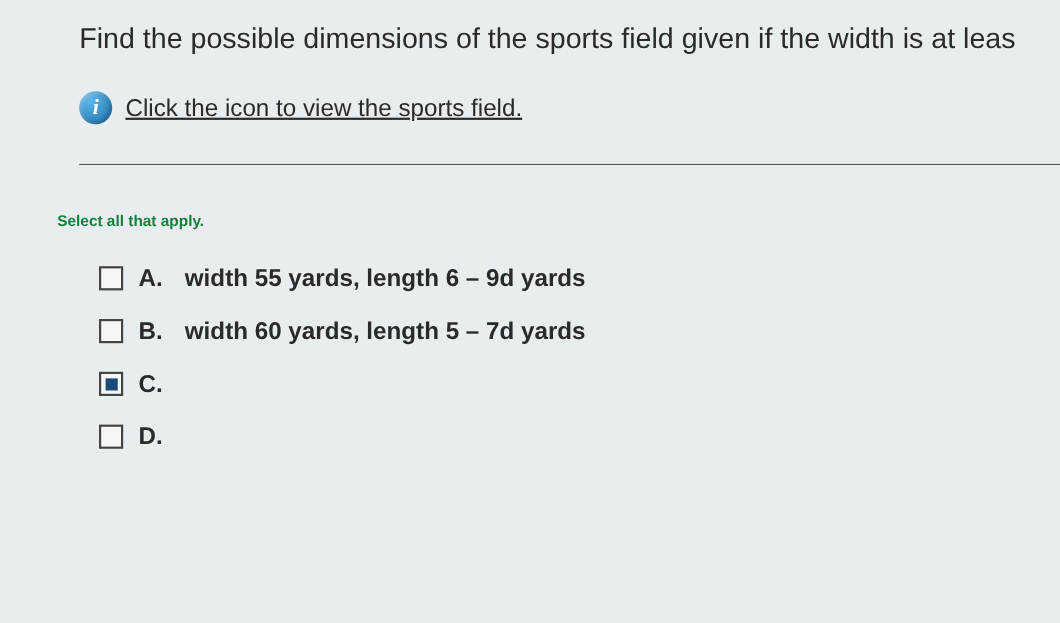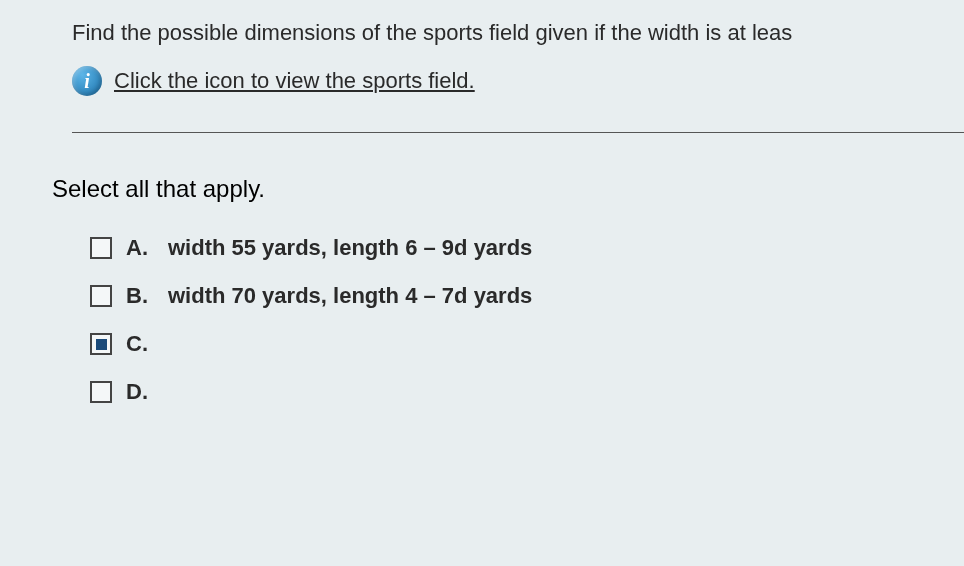--- a/index.html
+++ b/index.html
@@ -11,23 +11,23 @@
       width: 964px;
       height: 566px;
       background: #e8eef0;
       font-family: Arial, Helvetica, sans-serif;
       font-size: 22px;
       color: #2a2a2a;
       padding: 20px 0 0 72px;
       overflow: hidden;
     }
     .question-text {
-      font-size: 22px;
+      font-size: 26px;
       color: #2a2a2a;
-      margin-bottom: 20px;
+      margin-bottom: 32px;
       white-space: nowrap;
     }
     .info-row {
       display: flex;
       align-items: center;
       gap: 12px;
       margin-bottom: 36px;
     }
     .info-icon {
       width: 30px;
@@ -50,24 +50,25 @@
       color: #2a2a2a;
       text-decoration: underline;
     }
     .divider {
       border: none;
       border-top: 1px solid #555;
       margin: 0 0 42px 0;
       width: 100%;
     }
     .select-instruction {
-      font-size: 24px;
-      color: #000000;
+      font-size: 14px;
+      color: #15803d;
       margin-left: -20px;
       margin-bottom: 32px;
+      font-weight: bold;
     }
     .options {
       display: flex;
       flex-direction: column;
       gap: 22px;
       margin-left: 18px;
     }
     .option-row {
       display: flex;
       align-items: center;
@@ -120,21 +121,21 @@
 
 <div class="options">
   <div class="option-row">
     <div class="checkbox"></div>
     <span class="option-letter">A.</span>
     <span class="option-text">width 55 yards, length 6 – 9d yards</span>
   </div>
   <div class="option-row">
     <div class="checkbox"></div>
     <span class="option-letter">B.</span>
-    <span class="option-text">width 70 yards, length 4 – 7d yards</span>
+    <span class="option-text">width 60 yards, length 5 – 7d yards</span>
   </div>
   <div class="option-row">
     <div class="checkbox checked"></div>
     <span class="option-letter">C.</span>
   </div>
   <div class="option-row">
     <div class="checkbox"></div>
     <span class="option-letter">D.</span>
   </div>
 </div>

